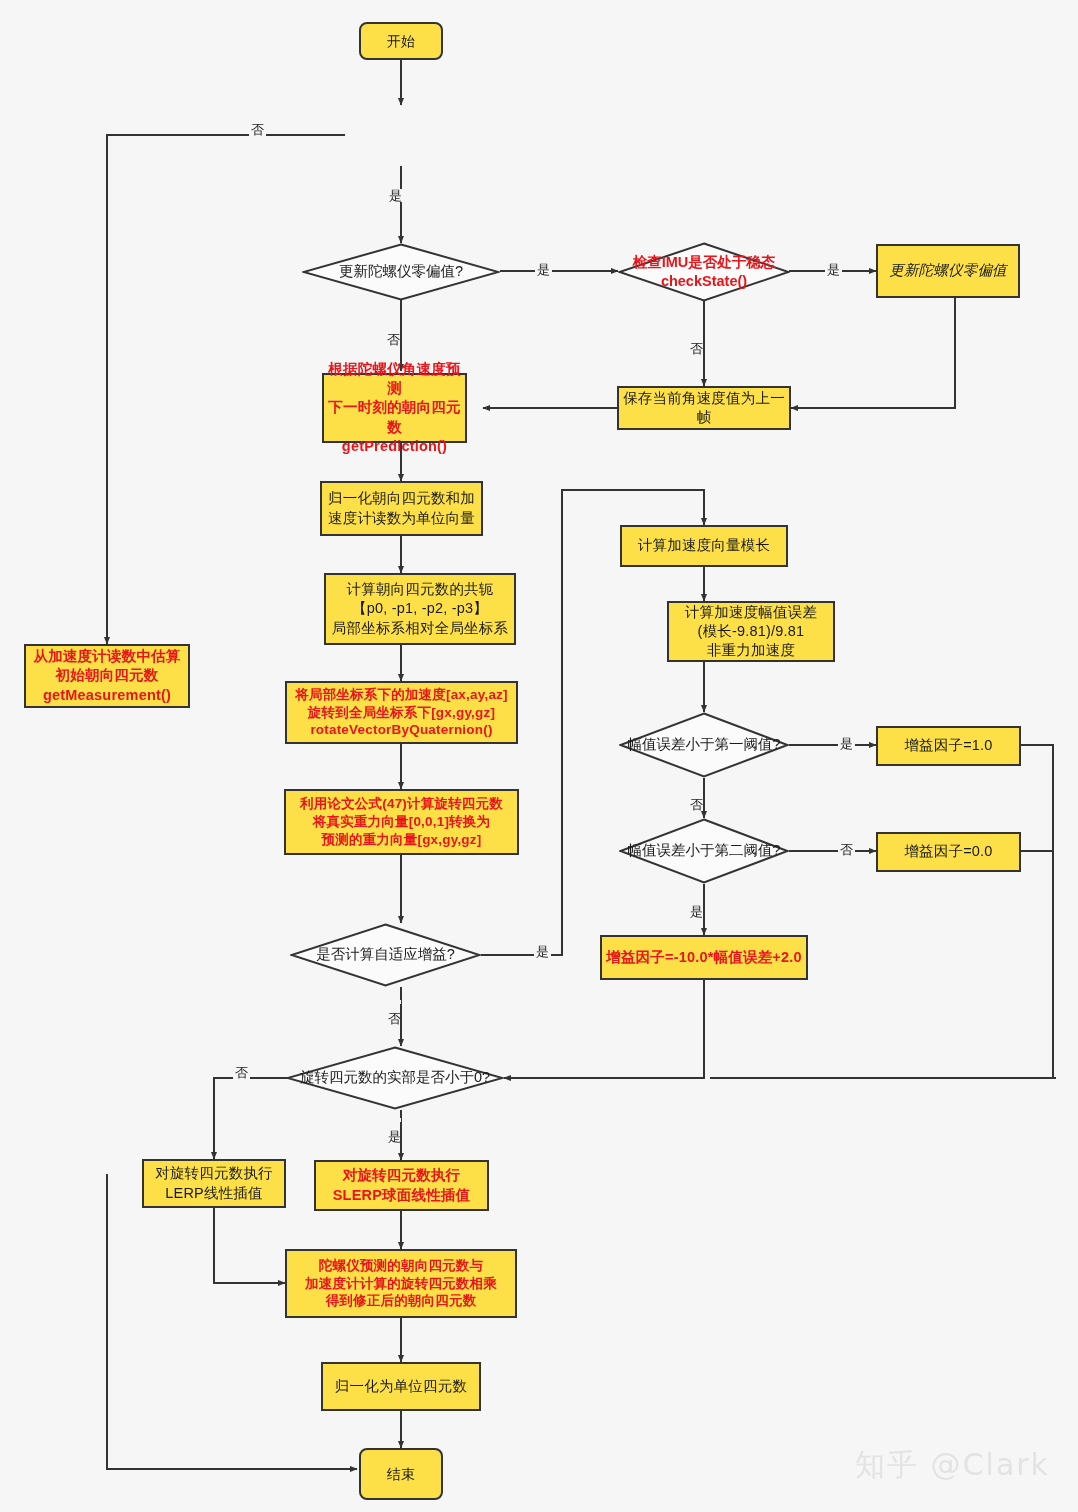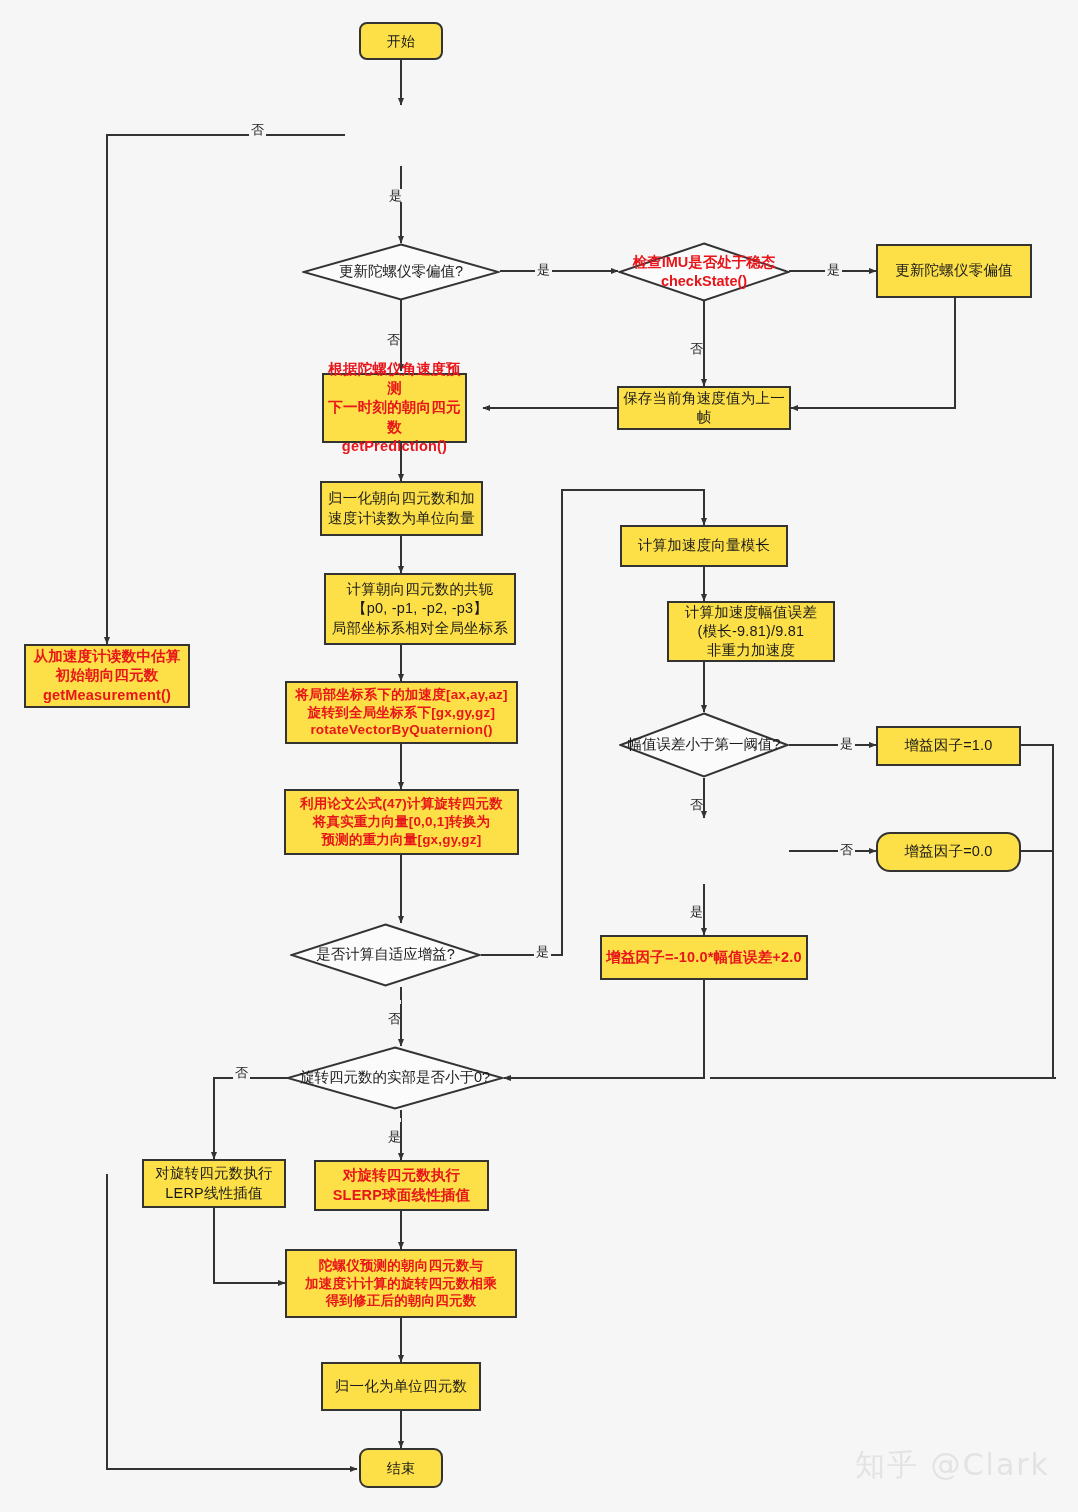--- a/index.html
+++ b/index.html
@@ -194,21 +194,21 @@
   </div>
 
   <div class="diamond red" style="left:618px; top:242px; width:172px; height:60px;">
     <svg class="dshape" viewBox="0 0 172 60" preserveAspectRatio="none">
       <polygon points="86,1.5 170.5,30 86,58.5 1.5,30" fill="#fbfbfb" stroke="#333333" stroke-width="2"></polygon>
     </svg>
     <span class="dlabel">检查IMU是否处于稳态
 checkState()</span>
   </div>
 
-  <div class="node" style="left:876px; top:244px; width:156px; height:54px;">更新陀螺仪零偏值</div>
+  <div class="node" style="left:876px; top:244px; width:144px; height:54px;font-style:italic;">更新陀螺仪零偏值</div>
 
   <div class="node" style="left:617px; top:386px; width:174px; height:44px;">保存当前角速度值为上一帧</div>
 
   <div class="node red" style="left:322px; top:373px; width:145px; height:70px;">根据陀螺仪角速度预测
 下一时刻的朝向四元数
 getPrediction()</div>
 
   <div class="node" style="left:320px; top:481px; width:163px; height:55px;">归一化朝向四元数和加
 速度计读数为单位向量</div>
 
@@ -239,22 +239,28 @@
 
   <div class="diamond" style="left:619px; top:712px; width:170px; height:66px;">
     <svg class="dshape" viewBox="0 0 170 66" preserveAspectRatio="none">
       <polygon points="85,1.5 168.5,33 85,64.5 1.5,33" fill="#fbfbfb" stroke="#333333" stroke-width="2"></polygon>
     </svg>
     <span class="dlabel">幅值误差小于第一阈值?</span>
   </div>
 
   <div class="node" style="left:876px; top:726px; width:145px; height:40px;">增益因子=1.0</div>
 
-
-  <div class="node" style="left:876px; top:832px; width:145px; height:40px;border-radius:14px;">增益因子=0.0</div>
+  <div class="diamond" style="left:619px; top:818px; width:170px; height:66px;">
+    <svg class="dshape" viewBox="0 0 170 66" preserveAspectRatio="none">
+      <polygon points="85,1.5 168.5,33 85,64.5 1.5,33" fill="#fbfbfb" stroke="#333333" stroke-width="2"></polygon>
+    </svg>
+    <span class="dlabel">幅值误差小于第二阈值?</span>
+  </div>
+
+  <div class="node" style="left:876px; top:832px; width:145px; height:40px;">增益因子=0.0</div>
 
   <div class="node red" style="left:600px; top:935px; width:208px; height:45px;">增益因子=-10.0*幅值误差+2.0</div>
 
   <div class="diamond" style="left:286px; top:1046px; width:218px; height:64px;">
     <svg class="dshape" viewBox="0 0 218 64" preserveAspectRatio="none">
       <polygon points="109,1.5 216.5,32 109,62.5 1.5,32" fill="#fbfbfb" stroke="#333333" stroke-width="2"></polygon>
     </svg>
     <span class="dlabel">旋转四元数的实部是否小于0?</span>
   </div>
 
@@ -263,21 +269,21 @@
 
   <div class="node red" style="left:314px; top:1160px; width:175px; height:51px;">对旋转四元数执行
 SLERP球面线性插值</div>
 
   <div class="node red small" style="left:285px; top:1249px; width:232px; height:69px;">陀螺仪预测的朝向四元数与
 加速度计计算的旋转四元数相乘
 得到修正后的朝向四元数</div>
 
   <div class="node" style="left:321px; top:1362px; width:160px; height:49px;">归一化为单位四元数</div>
 
-  <div class="node terminal" style="left:359px; top:1448px; width:84px; height:40px;border-radius:9px;">结束</div>
+  <div class="node terminal" style="left:359px; top:1448px; width:84px; height:52px;">结束</div>
 
   <div class="edge-label" style="left:249px; top:123px;">否</div>
   <div class="edge-label" style="left:387px; top:189px;">是</div>
   <div class="edge-label" style="left:535px; top:263px;">是</div>
   <div class="edge-label vert" style="left:387px; top:321px;">否</div>
   <div class="edge-label" style="left:825px; top:263px;">是</div>
   <div class="edge-label vert" style="left:690px; top:330px;">否</div>
   <div class="edge-label" style="left:534px; top:945px;">是</div>
   <div class="edge-label vert" style="left:388px; top:1000px;">否</div>
   <div class="edge-label" style="left:838px; top:737px;">是</div>

